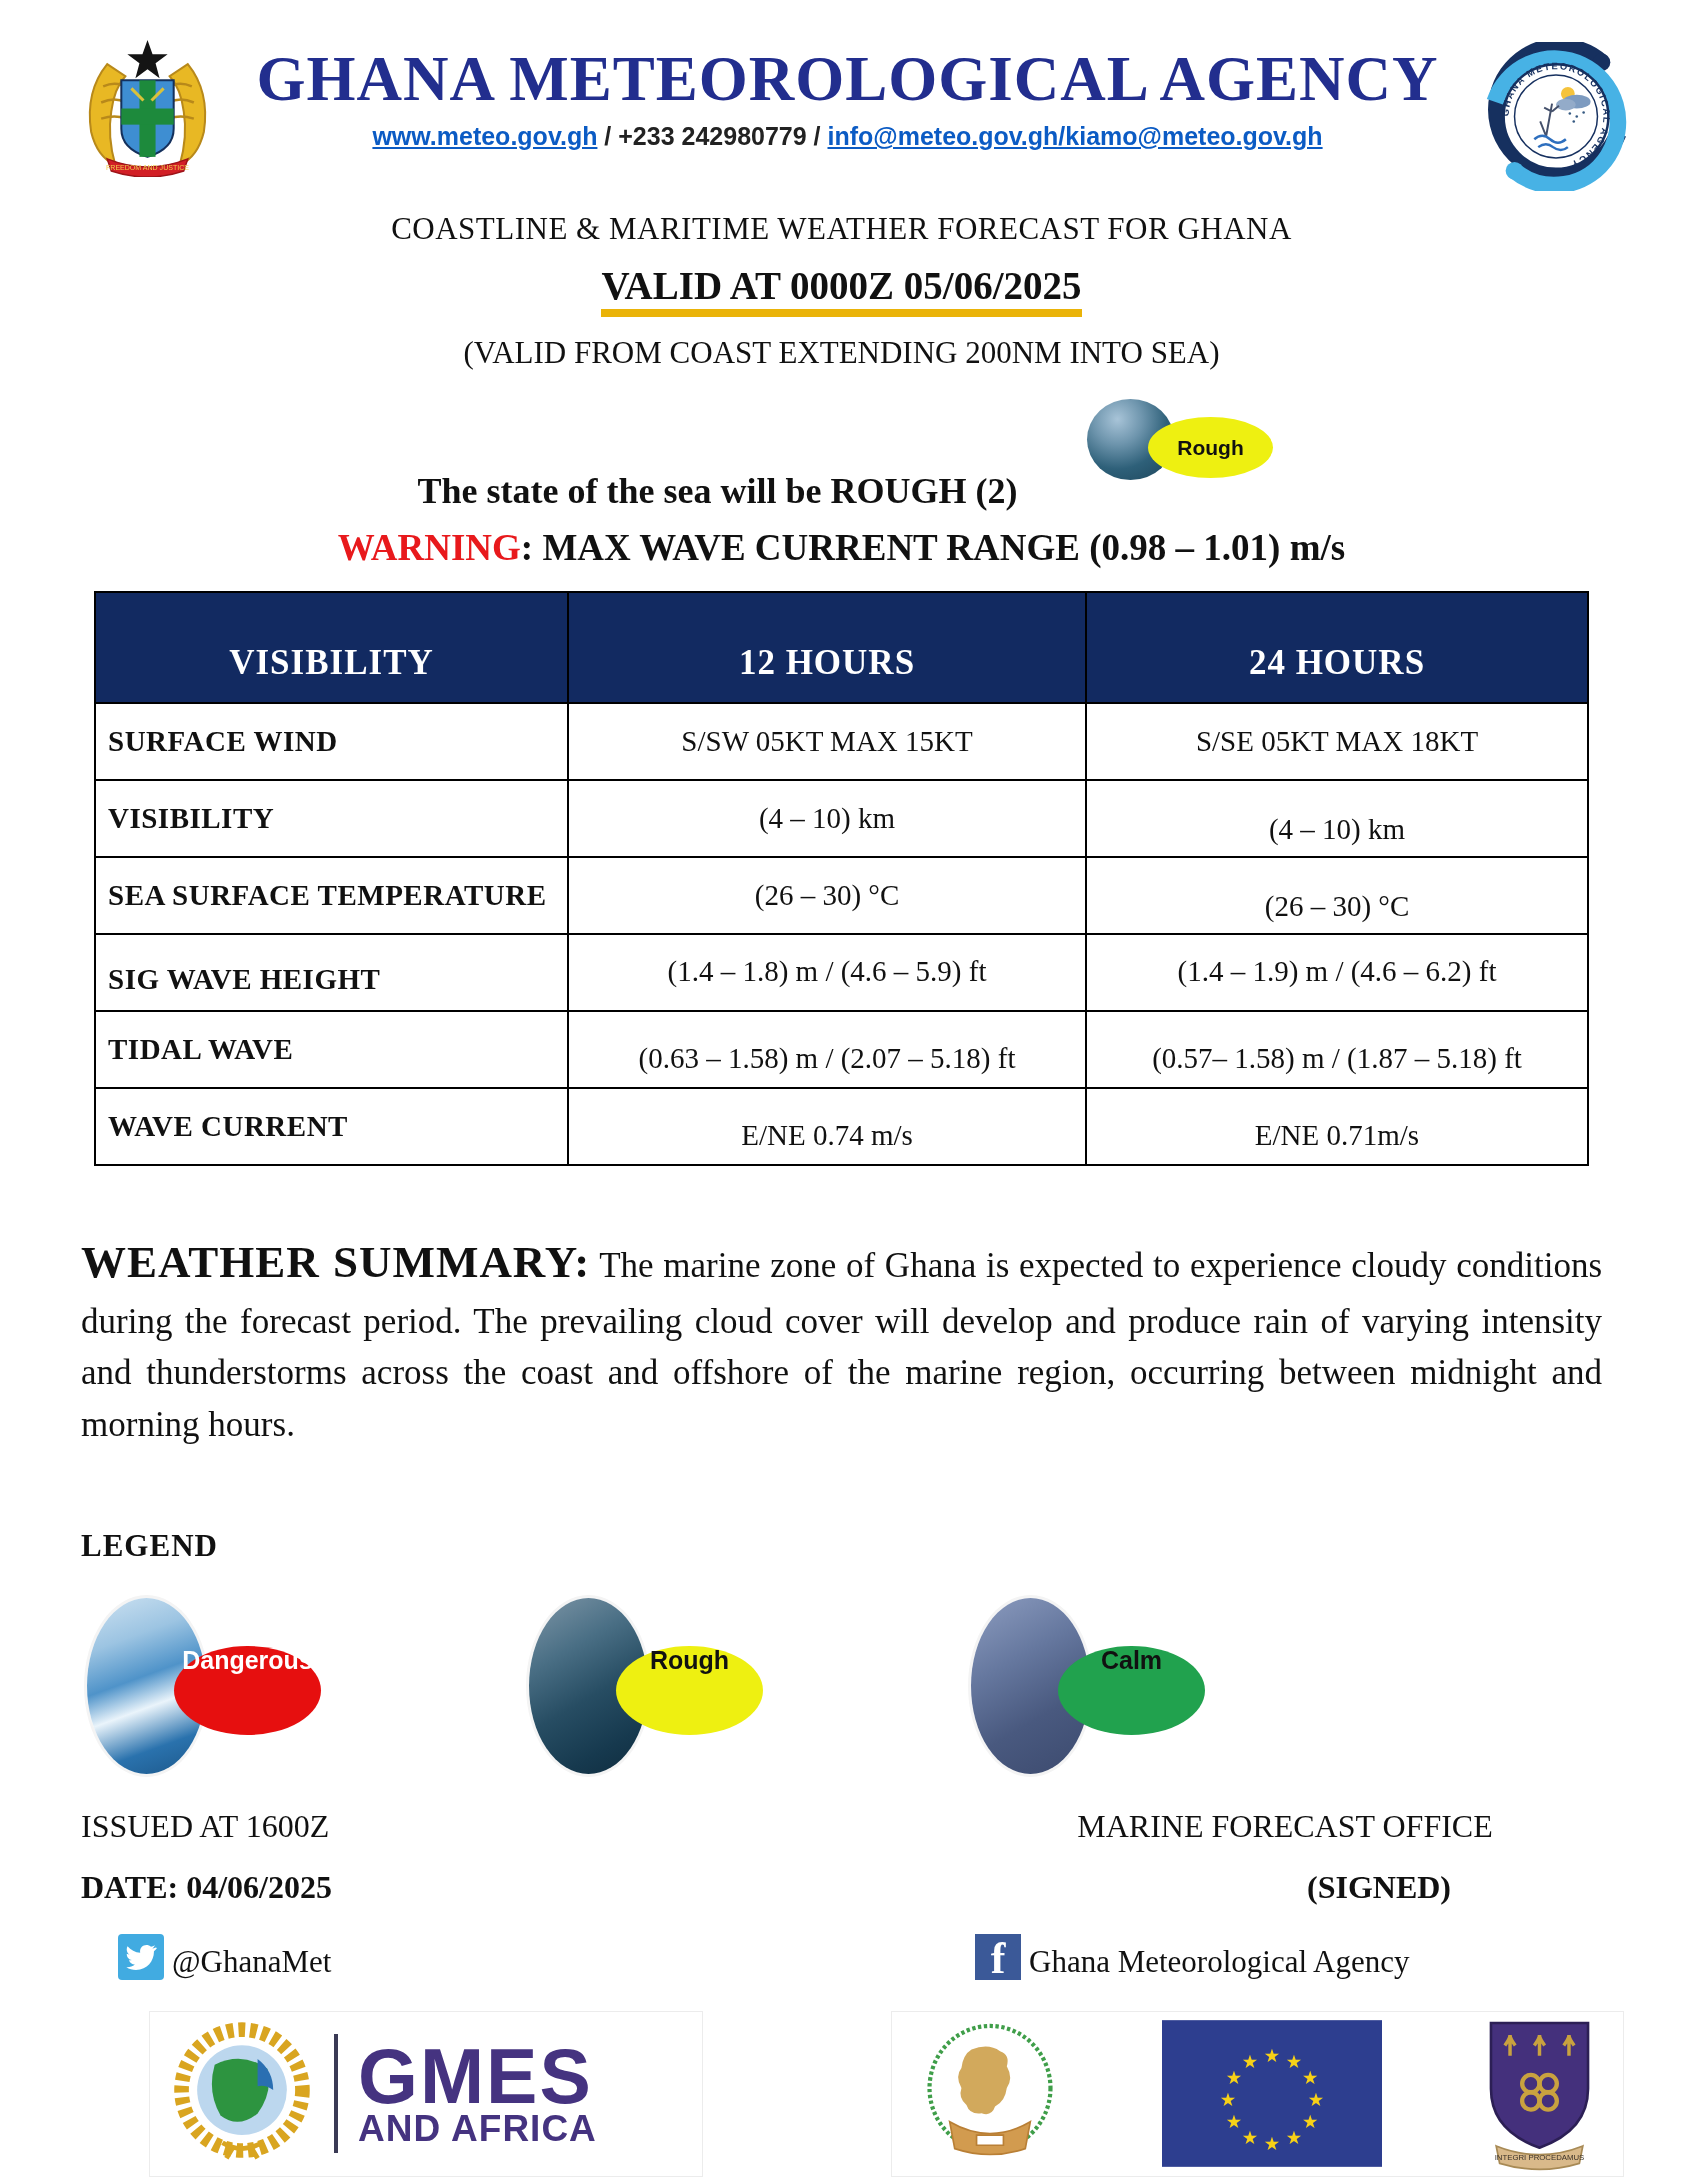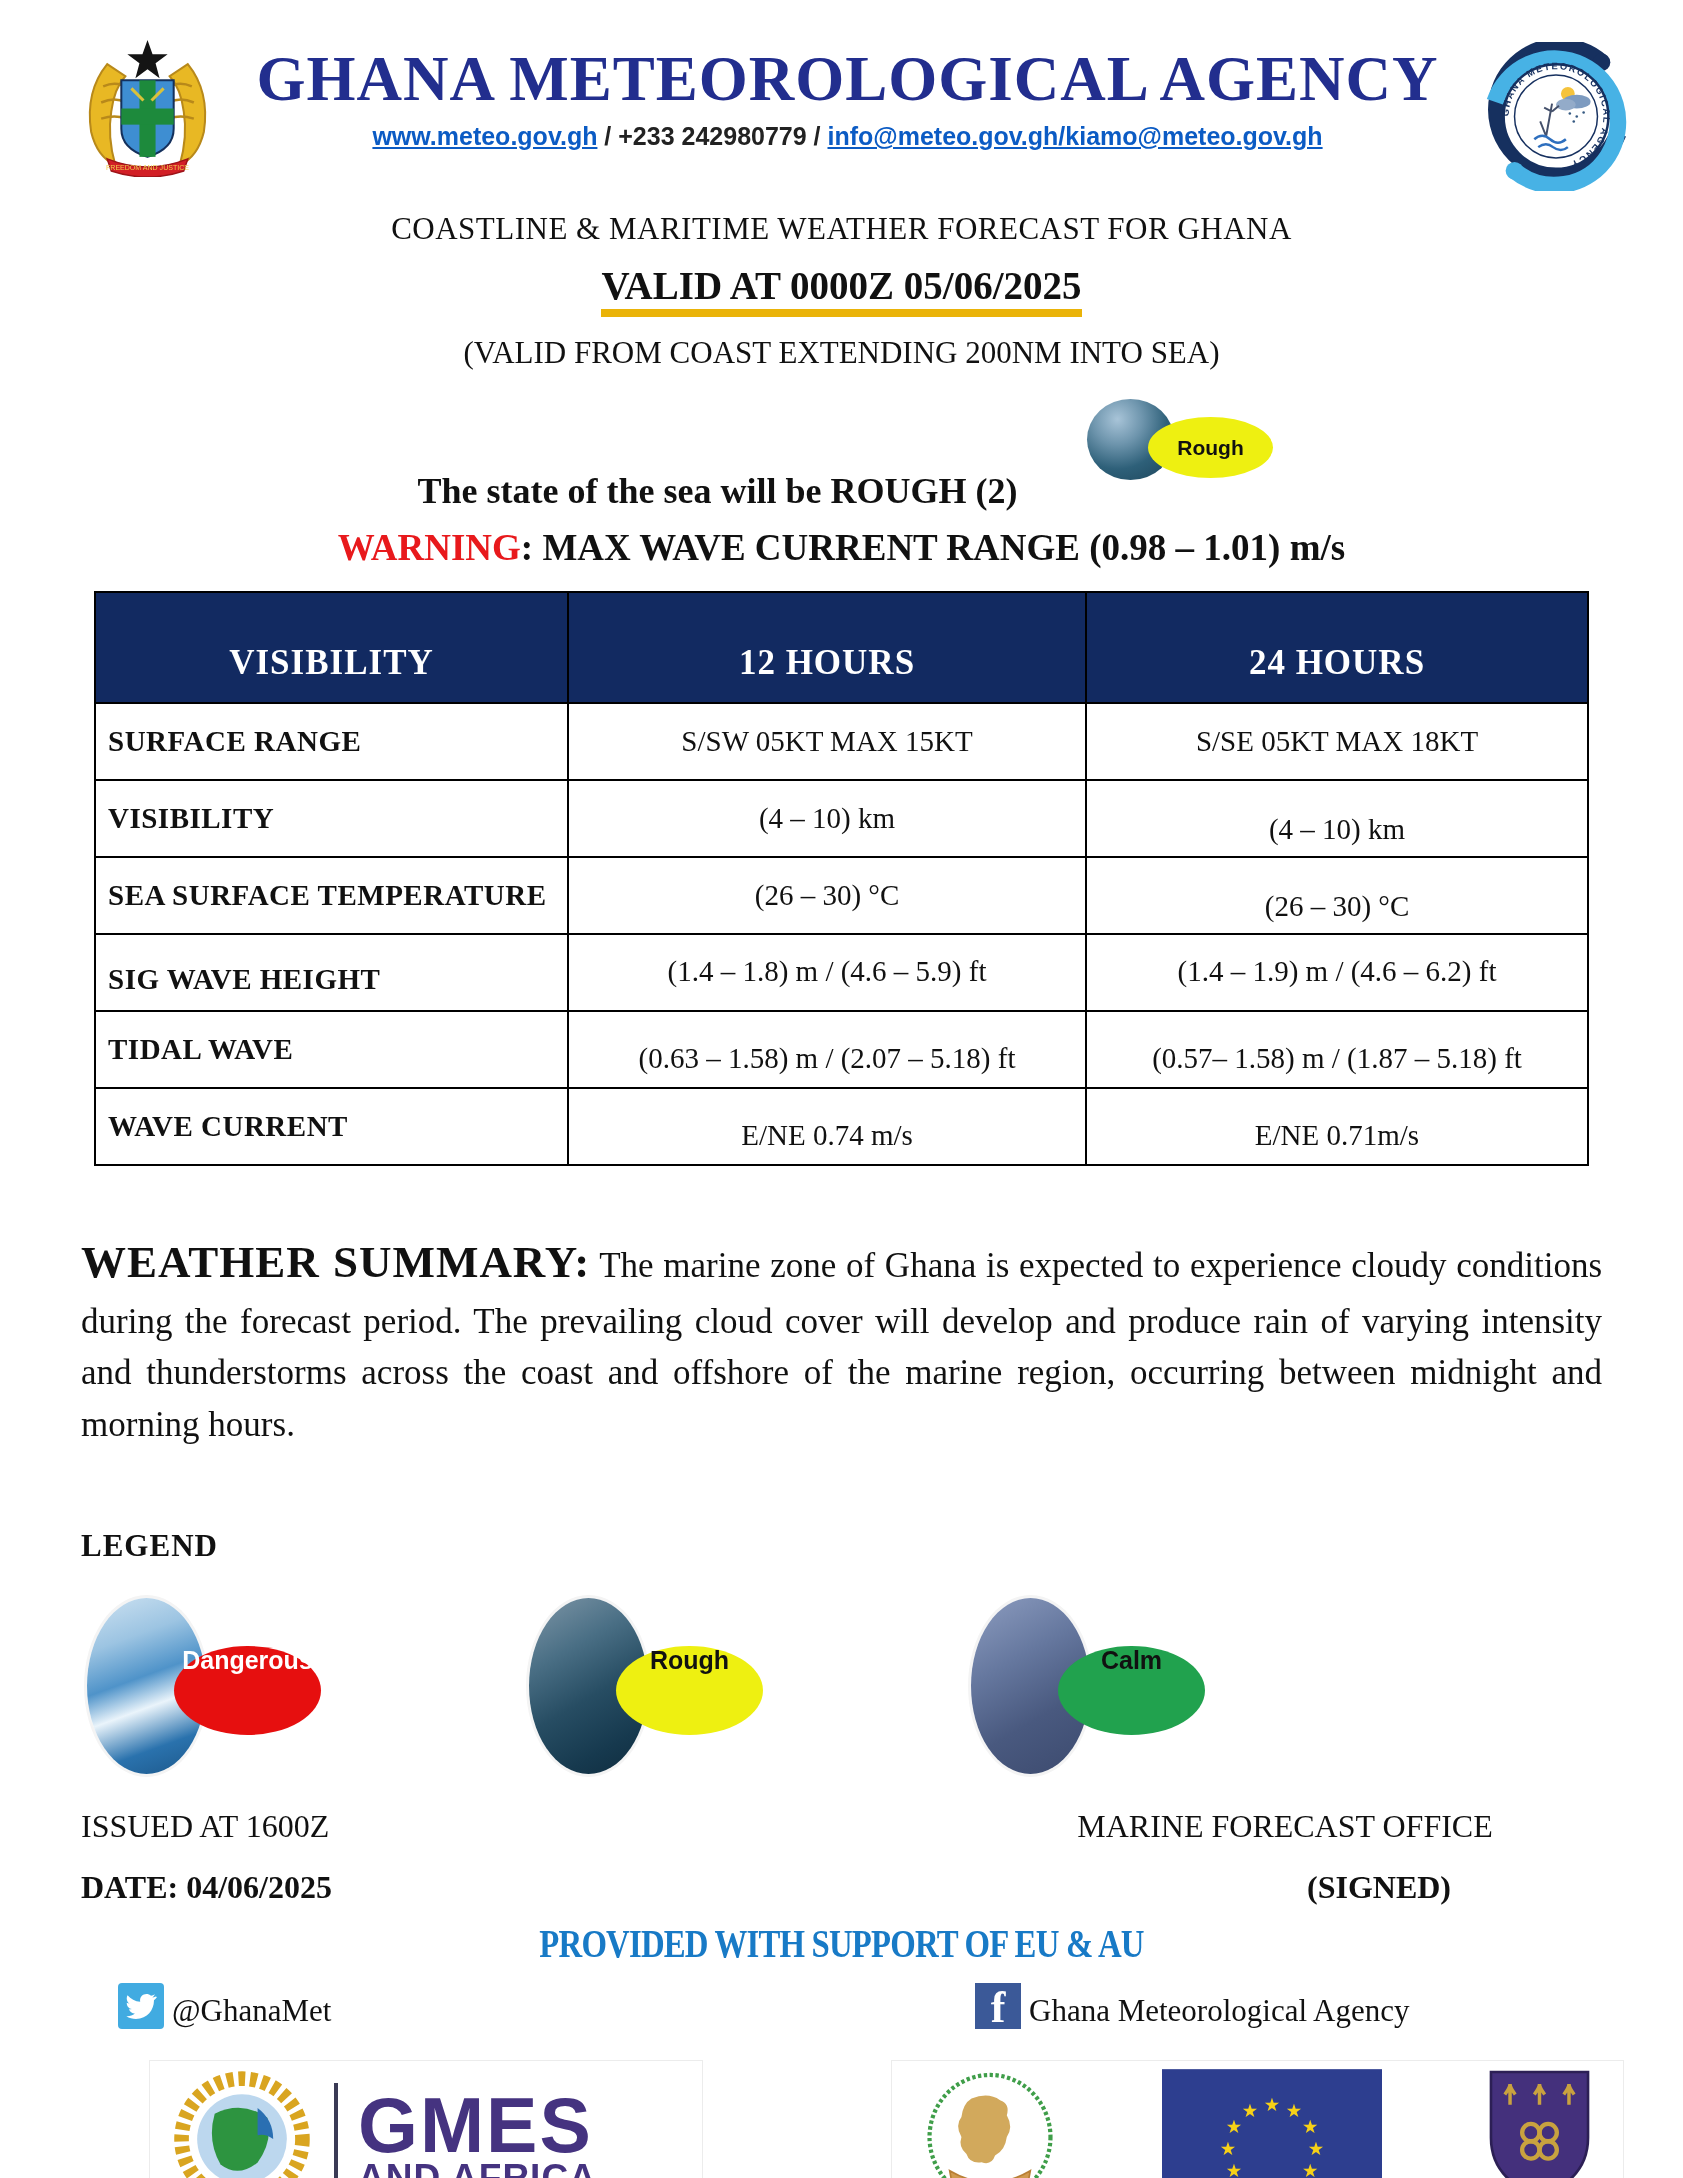--- a/index.html
+++ b/index.html
@@ -164,21 +164,21 @@
       </colgroup>
     <thead>
       <tr>
         <th>VISIBILITY</th>
         <th>12 HOURS</th>
         <th>24 HOURS</th>
       </tr>
     </thead>
     <tbody>
       <tr>
-        <td class="param">SURFACE RANGE</td>
+        <td class="param">SURFACE WIND</td>
         <td class="val">S/SW 05KT MAX 15KT</td>
         <td class="val v24">S/SE 05KT MAX 18KT</td>
       </tr>
       <tr class="row-vis">
         <td class="param">VISIBILITY</td>
         <td class="val">(4 – 10) km</td>
         <td class="val v24">(4 – 10) km</td>
       </tr>
       <tr class="row-sst">
         <td class="param">SEA SURFACE TEMPERATURE</td>
@@ -231,23 +231,20 @@
     <div class="issued-left">
       <div>ISSUED AT 1600Z</div>
       <div class="date-line">DATE: 04/06/2025</div>
     </div>
     <div class="office-block">
       <div>MARINE FORECAST OFFICE</div>
       <div class="signed-line">(SIGNED)</div>
     </div>
   </div>
 
-  <div class="support-line">
-    <span>PROVIDED WITH SUPPORT OF EU &amp; AU</span>
-  </div>
 
   <div class="social-row">
     <div class="social-item tw">
       <span class="tw-icon">
         <svg width="32" height="32" viewBox="0 0 24 24">
             <path fill="#fff" d="M23 4.9c-.8.4-1.7.6-2.6.8.9-.6 1.6-1.5 2-2.5-.9.5-1.9.9-2.9 1.1C18.6 3.5 17.4 3 16 3c-2.6 0-4.7 2.1-4.7 4.7 0 .4 0 .7.1 1.1C7.7 8.6 4.2 6.8 1.9 3.9c-.4.7-.6 1.5-.6 2.4 0 1.6.8 3.1 2.1 3.9-.8 0-1.5-.2-2.1-.6v.1c0 2.3 1.6 4.2 3.8 4.6-.4.1-.8.2-1.2.2-.3 0-.6 0-.9-.1.6 1.9 2.3 3.2 4.4 3.3-1.6 1.3-3.6 2-5.8 2H1c2.1 1.3 4.6 2.1 7.2 2.1 8.7 0 13.5-7.2 13.5-13.5v-.6c.9-.7 1.7-1.5 2.3-2.4z"></path>
           </svg>
       </span>
       <span>@GhanaMet</span>
     </div>

